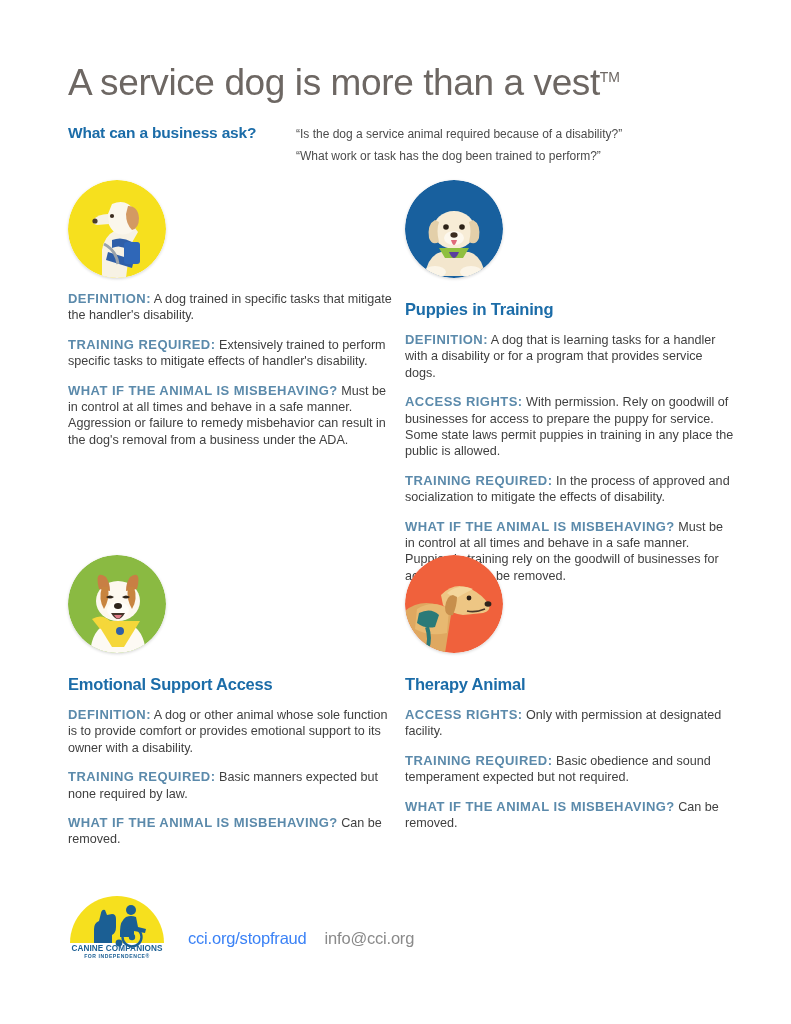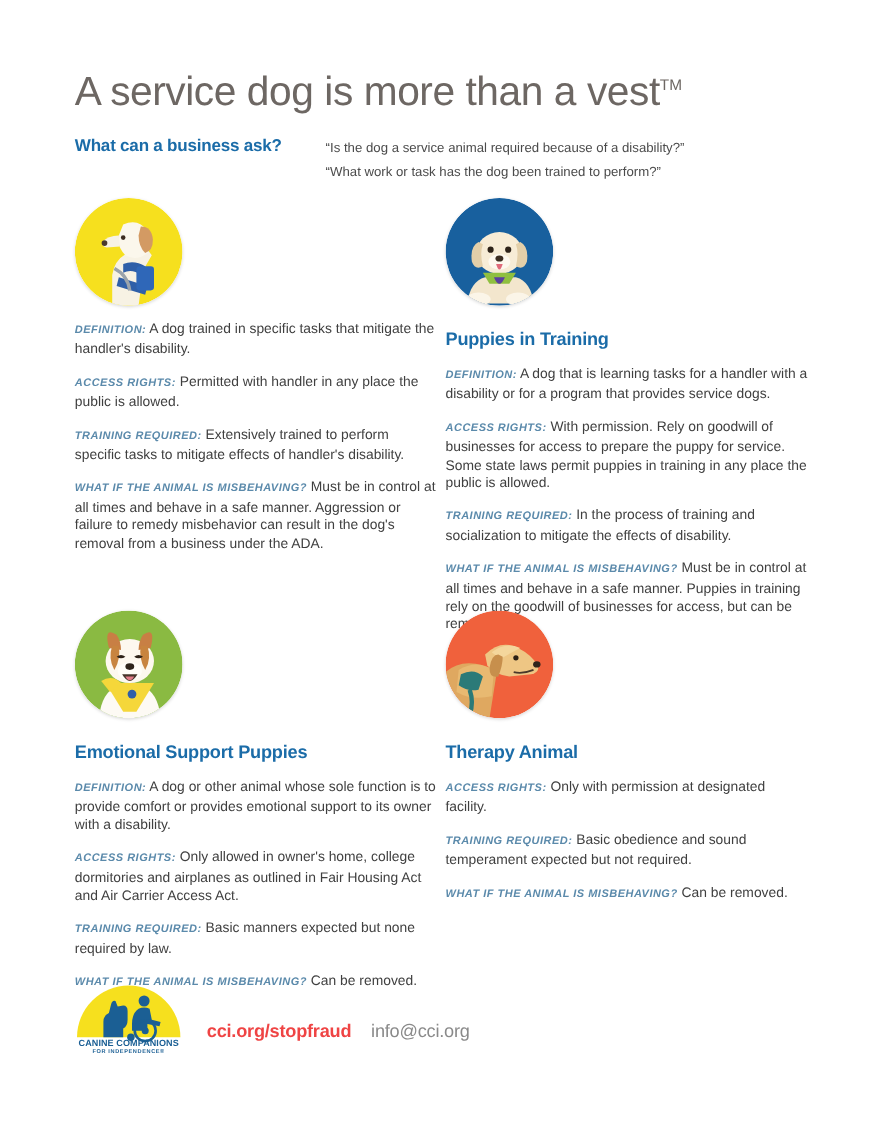--- a/index.html
+++ b/index.html
@@ -80,42 +80,41 @@
   }
 
   .field { margin-top:13px; }
   .field:first-of-type { margin-top:14px; }
   .field p {
     font-size:12.6px;
     line-height:16.4px;
     color:#3f3f3f;
   }
   .field .lbl {
-    font-size:10px;
+    font-size:13px;
     font-weight:bold;
     color:#5b8aab;
     letter-spacing:0.45px;
-    font-style:italic;
   }
 
   
   .footer { position:absolute; left:68px; top:893px; width:660px; height:80px; }
 
   .logo { position:absolute; left:0; top:0; width:98px; height:66px; }
   .logo svg { display:block; }
 
   .contact {
     position:absolute;
     left:120px; top:36px;
     display:flex;
     align-items:baseline;
     white-space:nowrap;
   }
   .contact .site {
-    font-size:16.5px; font-weight:bold; color:#ef4444;
+    font-size:16.5px; font-weight:normal; color:#3b82f6;
     letter-spacing:-0.2px;
   }
   .contact .phone {
     font-size:16.5px; color:#787878; margin-left:16px;
     letter-spacing:-0.2px;
   }
   .contact .email {
     font-size:16.5px; color:#8a8a8a; margin-left:18px;
     letter-spacing:-0.2px;
   }
@@ -161,23 +160,20 @@
           <path d="M40 72 L66 80 L64 88 L38 80 Z" fill="#2f5fa8"></path>
           <rect x="56" y="62" width="16" height="22" rx="3" fill="#2f67b8"></rect>
           <path d="M36 64 Q48 70 50 84" stroke="#9aa3ab" stroke-width="3" fill="none"></path>
         </g>
       </svg>
     </div>
     <div class="field">
       <p><span class="lbl">DEFINITION:</span> <span>A dog trained in specific tasks that mitigate the handler's disability.</span></p>
     </div>
     <div class="field">
-      <p><span class="lbl">ACCESS RIGHTS:</span> <span>Permitted with handler in any place the public is allowed.</span></p>
-    </div>
-    <div class="field">
       <p><span class="lbl">TRAINING REQUIRED:</span> <span>Extensively trained to perform specific tasks to mitigate effects of handler's disability.</span></p>
     </div>
     <div class="field">
       <p><span class="lbl">WHAT IF THE ANIMAL IS MISBEHAVING?</span> <span>Must be in control at all times and behave in a safe manner. Aggression or failure to remedy misbehavior can result in the dog's removal from a business under the ADA.</span></p>
     </div>
   </div>
 
   <div class="card c2">
     <div class="photo">
       <svg viewBox="0 0 98 98" xmlns="http://www.w3.org/2000/svg">
@@ -213,21 +209,21 @@
       </svg>
     </div>
     <div class="card-title">Puppies in Training</div>
     <div class="field">
       <p><span class="lbl">DEFINITION:</span> <span>A dog that is learning tasks for a handler with a disability or for a program that provides service dogs.</span></p>
     </div>
     <div class="field">
       <p><span class="lbl">ACCESS RIGHTS:</span> <span>With permission. Rely on goodwill of businesses for access to prepare the puppy for service. Some state laws permit puppies in training in any place the public is allowed.</span></p>
     </div>
     <div class="field">
-      <p><span class="lbl">TRAINING REQUIRED:</span> <span>In the process of training and socialization to mitigate the effects of disability.</span></p>
+      <p><span class="lbl">TRAINING REQUIRED:</span> <span>In the process of approved and socialization to mitigate the effects of disability.</span></p>
     </div>
     <div class="field">
       <p><span class="lbl">WHAT IF THE ANIMAL IS MISBEHAVING?</span> <span>Must be in control at all times and behave in a safe manner. Puppies in training rely on the goodwill of businesses for access, but can be removed.</span></p>
     </div>
   </div>
 
   <div class="card c3">
     <div class="photo">
       <svg viewBox="0 0 98 98" xmlns="http://www.w3.org/2000/svg">
         <defs>
@@ -256,26 +252,23 @@
 
           <path d="M43 58 Q50 70 57 58 Z" fill="#47352a"></path>
           <path d="M46 60 Q50 67 54 60 Z" fill="#e27b88"></path>
 
           <path d="M28 66 L72 66 L56 92 L44 92 Z" fill="#f5d73a"></path>
           <path d="M24 64 Q34 58 42 66 L32 74 Z" fill="#f5d73a"></path>
           <circle cx="52" cy="76" r="4" fill="#2f5fa8"></circle>
         </g>
       </svg>
     </div>
-    <div class="card-title">Emotional Support Puppies</div>
+    <div class="card-title">Emotional Support Access</div>
     <div class="field">
       <p><span class="lbl">DEFINITION:</span> <span>A dog or other animal whose sole function is to provide comfort or provides emotional support to its owner with a disability.</span></p>
-    </div>
-    <div class="field">
-      <p><span class="lbl">ACCESS RIGHTS:</span> <span>Only allowed in owner's home, college dormitories and airplanes as outlined in Fair Housing Act and Air Carrier Access Act.</span></p>
     </div>
     <div class="field">
       <p><span class="lbl">TRAINING REQUIRED:</span> <span>Basic manners expected but none required by law.</span></p>
     </div>
     <div class="field">
       <p><span class="lbl">WHAT IF THE ANIMAL IS MISBEHAVING?</span> <span>Can be removed.</span></p>
     </div>
   </div>
 
   <div class="card c4">

